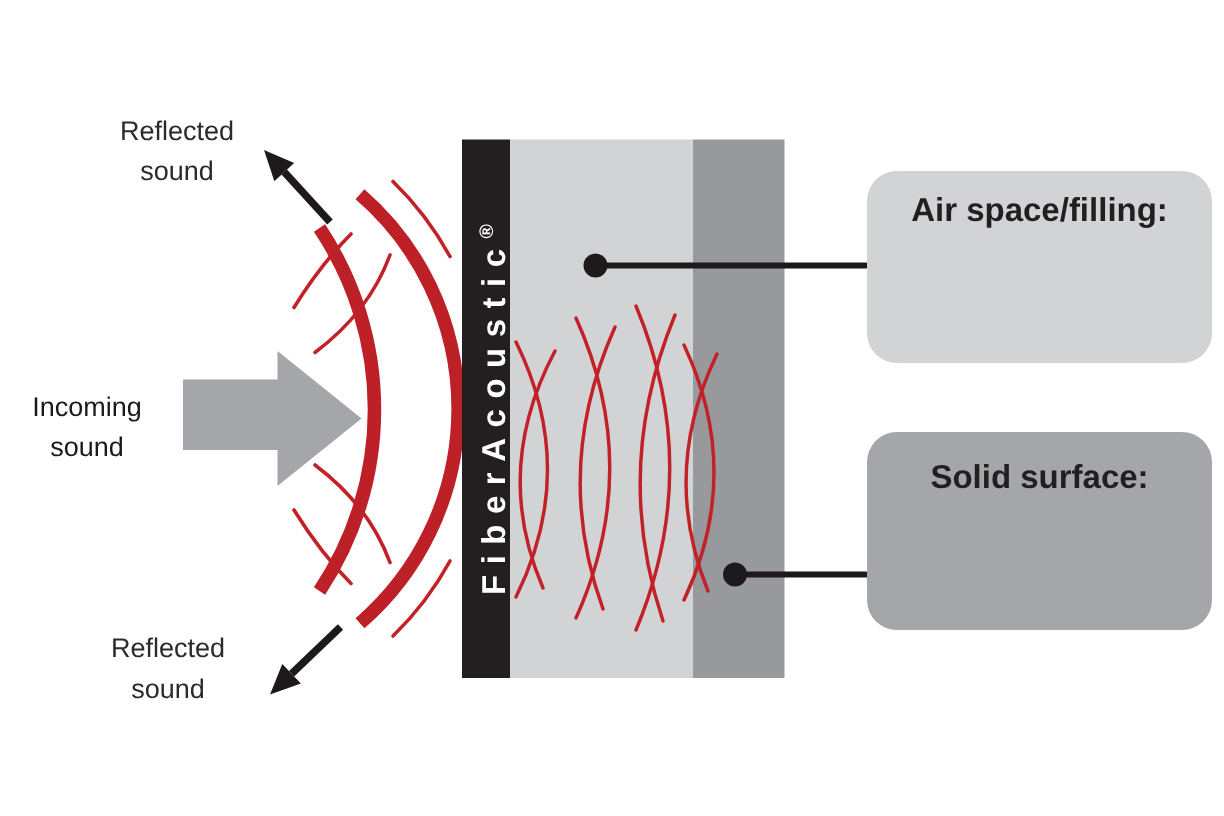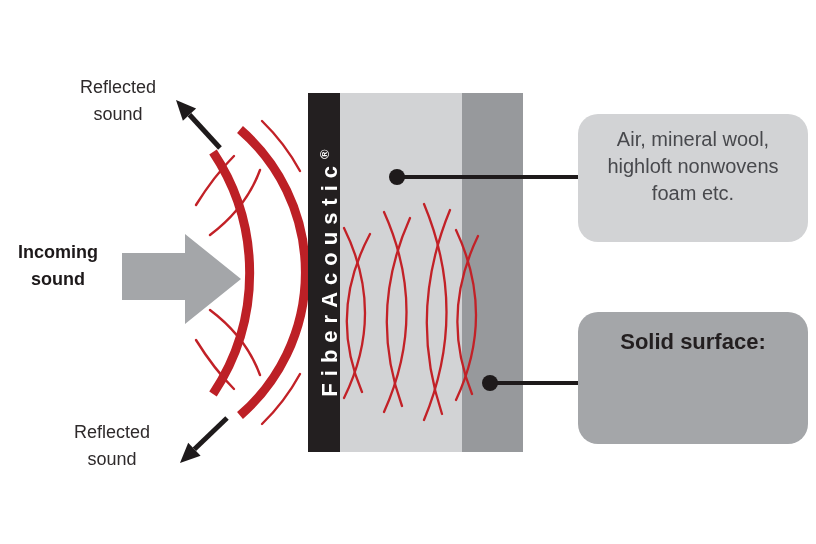--- a/index.html
+++ b/index.html
@@ -9,21 +9,21 @@
   }
   .stage * { box-sizing:border-box; }
 
   
   .lbl {
     position:absolute; white-space:pre-line; text-align:center;
     font-size:18px; line-height:27px; color:#2e2a2b;
   }
   .lbl-reflected-top    { left:42px;  top:74px;  width:152px; }
   .lbl-reflected-bottom { left:36px;  top:419px; width:152px; }
-  .lbl-incoming         { left:0px;   top:239px; width:116px; font-weight:bold; color:#1d191a; }
+  .lbl-incoming         { left:0px;   top:258px; width:116px; font-weight:normal; color:#1d191a; }
 
   
   .layer { position:absolute; top:93px; height:359px; }
   .layer-air   { left:340px; width:122px; background:#d2d3d5; }
   .layer-solid { left:462px; width:61px;  background:#97999c; }
   .bar-black   { position:absolute; left:308px; top:93px; width:32px; height:359px; background:#231f20; }
 
   
   .brand {
     position:absolute; left:144.5px; top:256.5px; width:359px; height:32px;
@@ -35,21 +35,21 @@
 
   
   svg.overlay { position:absolute; left:0; top:0; }
 
   
   .callout {
     position:absolute; left:578px; width:230px; border-radius:20px;
     text-align:center; padding-top:12px;
   }
   .callout-air   { top:114px; height:128px; background:#d2d3d5; }
-  .callout-solid { top:312px; height:132px; background:#a4a6a9; padding-top:16px; }
+  .callout-solid { top:288px; height:132px; background:#a4a6a9; padding-top:16px; }
   .c-title { font-weight:bold; font-size:22px; line-height:28px; color:#231f20; }
   .c-body  { font-size:20px; line-height:27px; color:#48494d; white-space:pre-line; }
   .callout-solid .c-body { color:#333438; }
 </style>
 </head>
 <body>
 
 <div class="stage">
 
   <div class="layer layer-air"></div>
@@ -108,21 +108,19 @@
   <div class="brand"><span>FiberAcoustic</span><sup>®</sup></div>
 
   <div class="lbl lbl-reflected-top">Reflected
 sound</div>
   <div class="lbl lbl-incoming">Incoming
 sound</div>
   <div class="lbl lbl-reflected-bottom">Reflected
 sound</div>
 
   <div class="callout callout-air">
-    <div class="c-body">Air, mineral wool,
-highloft nonwovens
-foam etc.</div>
+    <div class="c-title">Air space/filling:</div>
   </div>
   <div class="callout callout-solid">
     <div class="c-title">Solid surface:</div>
   </div>
 
 </div>
 
 </body></html>

